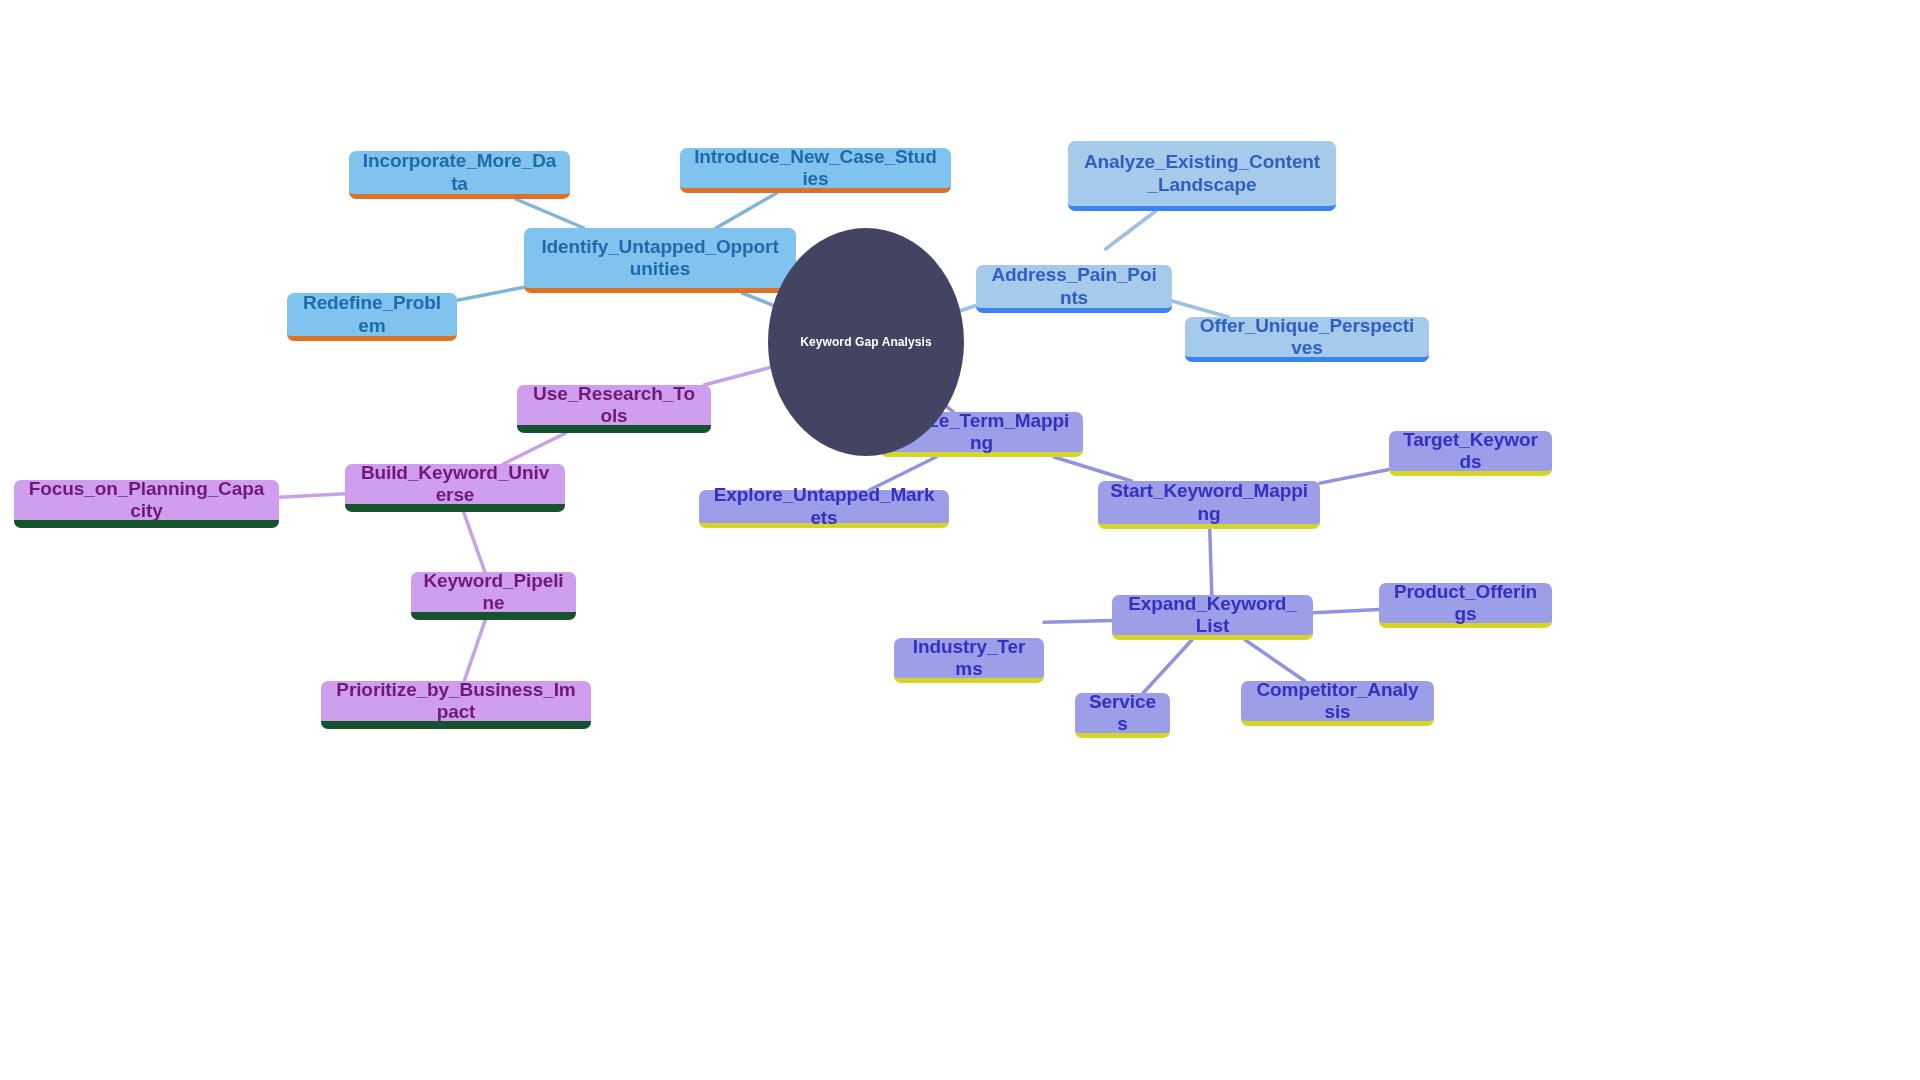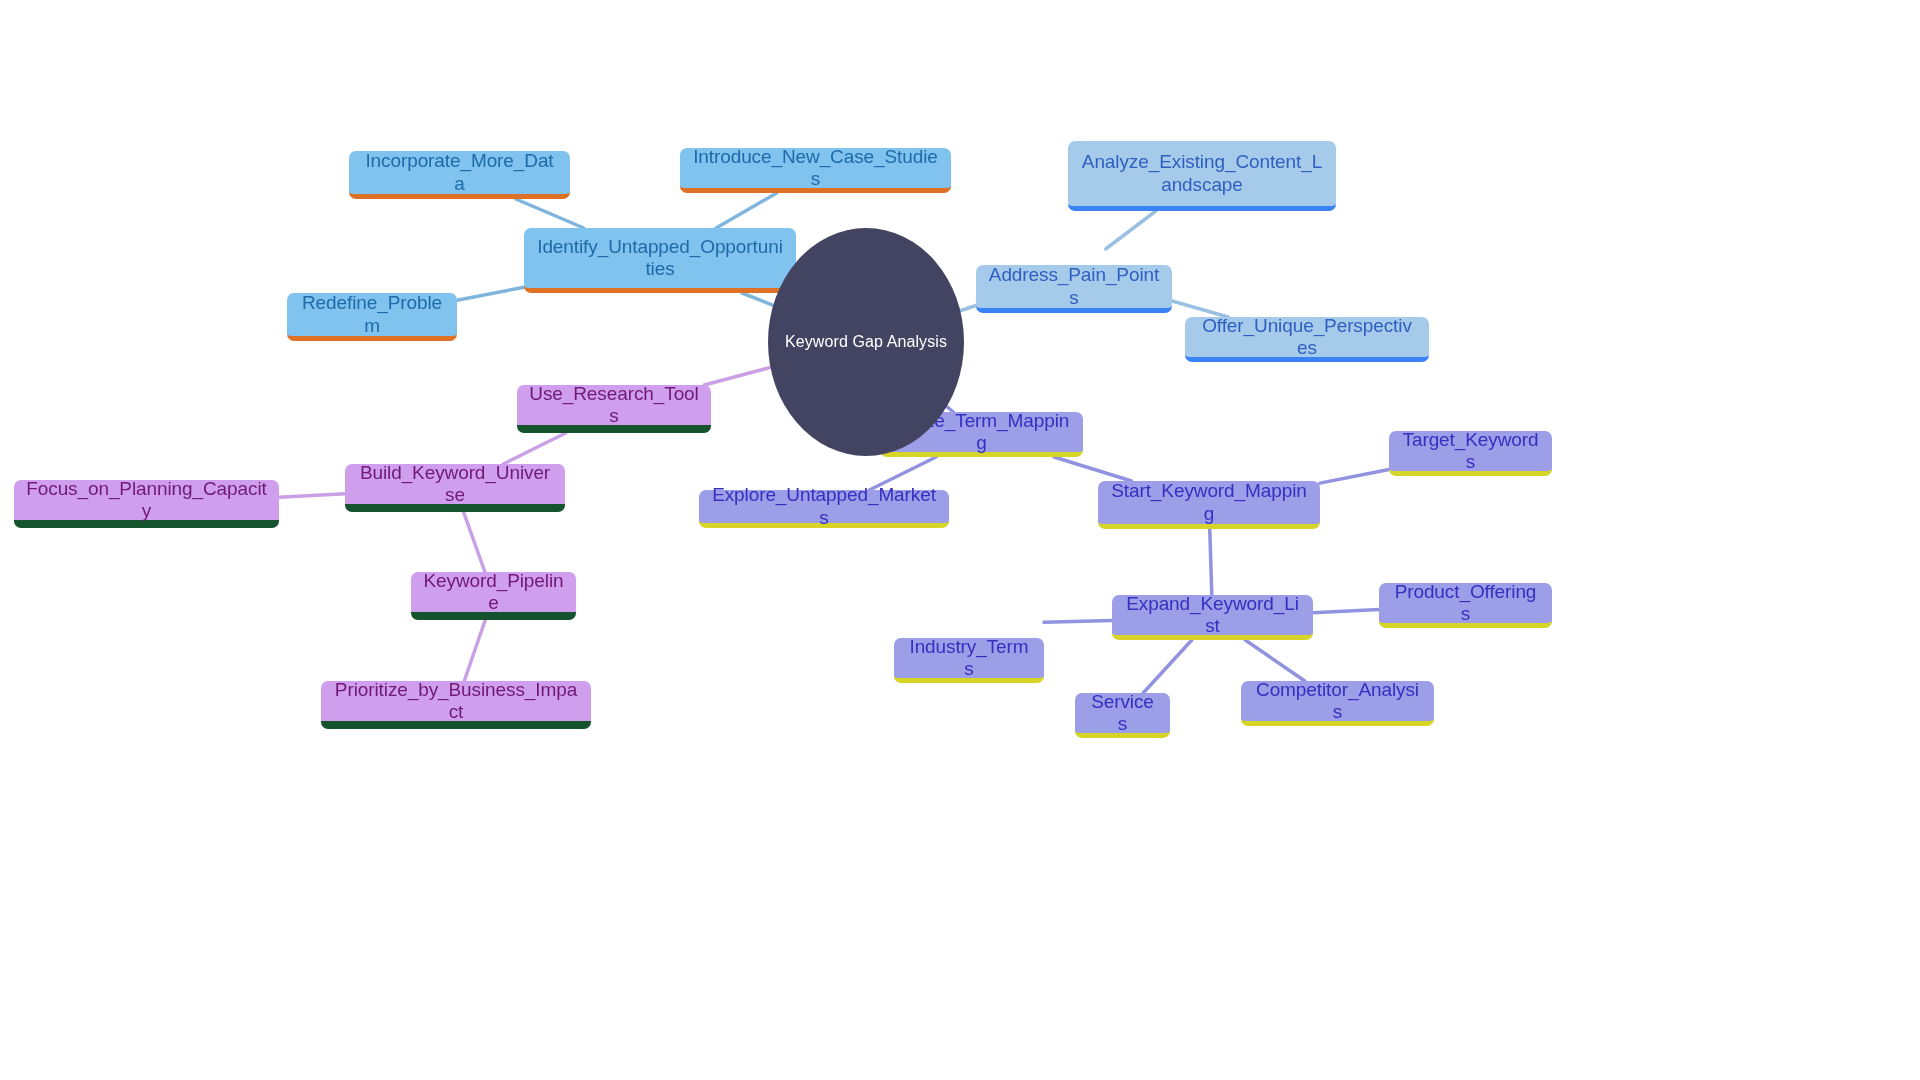--- a/index.html
+++ b/index.html
@@ -34,28 +34,29 @@
     border-radius: 7px;
     display: flex;
     align-items: center;
     justify-content: center;
     text-align: center;
     line-height: 1.18;
     padding: 0 12px;
     letter-spacing: -0.1px;
     white-space: pre-wrap;
     word-break: break-all;
+    font-weight: bold;
   }
 
   
   .node-root {
     border-radius: 50%;
     background: #424461;
     color: #ffffff;
-    font-size: 16px;
+    font-size: 12px;
     padding: 0 18px;
     letter-spacing: 0.1px;
     word-break: normal;
     white-space: nowrap;
   }
 
   
   .node-blue {
     background: #7fc3ee;
     color: #1f6aa8;

